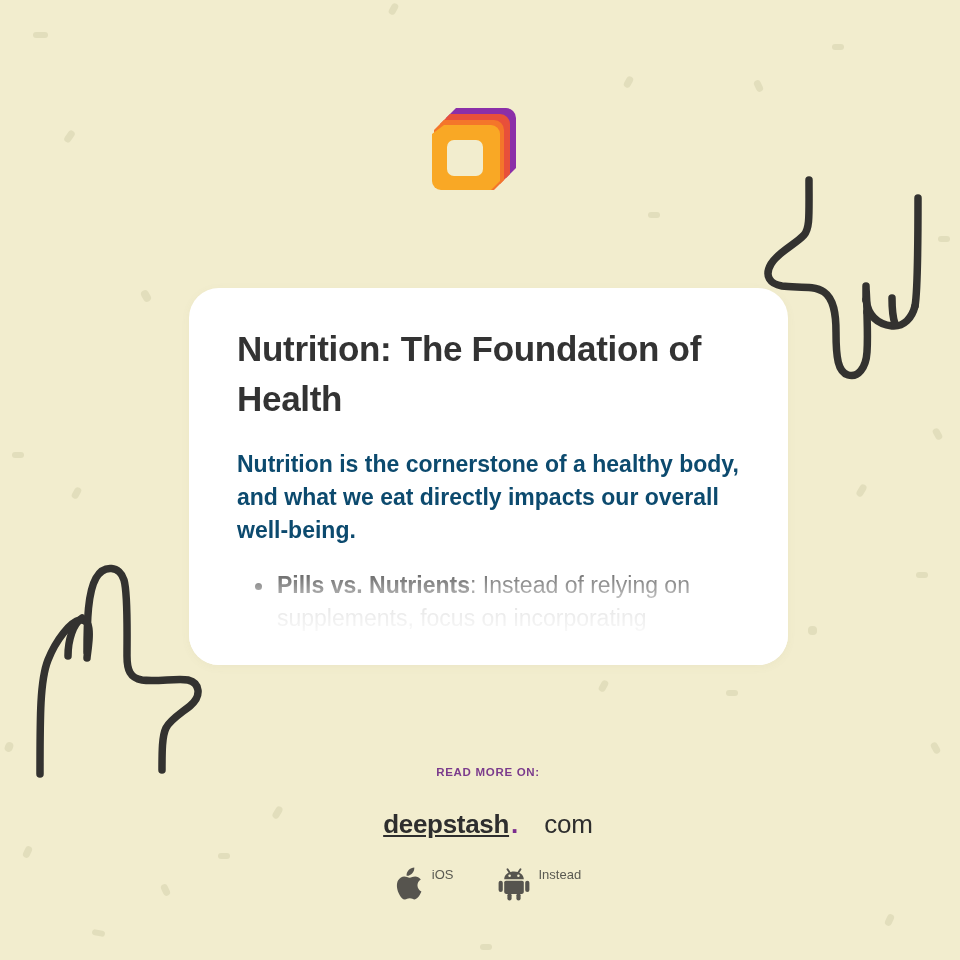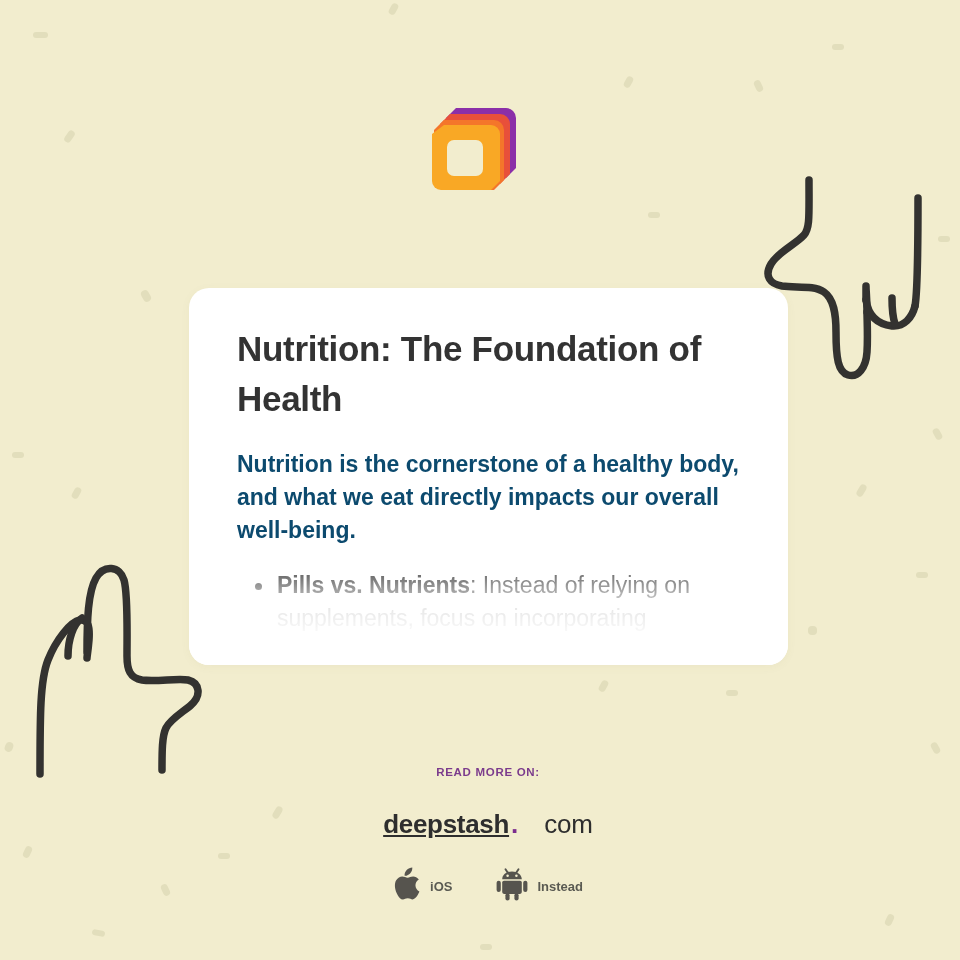--- a/index.html
+++ b/index.html
@@ -50,21 +50,21 @@
   }
 
   
   #card {
     position: absolute;
     left: 189px;
     top: 288px;
     width: 599px;
     height: 377px;
     background: #FFFFFF;
-    border-radius: 20px;
+    border-radius: 30px;
     overflow: hidden;
     box-shadow: 0 2px 10px rgba(120,115,80,0.05);
   }
   #card-inner {
     position: absolute;
     left: 0; top: 0;
     width: 599px;
     padding: 36px 48px 0 48px;
     box-sizing: border-box;
   }
@@ -151,23 +151,22 @@
 
   #stores {
     margin-top: 28px;
     display: flex;
     justify-content: center;
     align-items: center;
     gap: 44px;
   }
   .store-badge {
     display: flex;
-    align-items: center;
+    align-items: flex-start;
     gap: 9px;
-    font-weight: bold;
   }
   .store-label {
     font-size: 13px;
     color: #5A5A52;
   }
   .store-icon { display: block; }
 </style>
 </head>
 <body>
 

